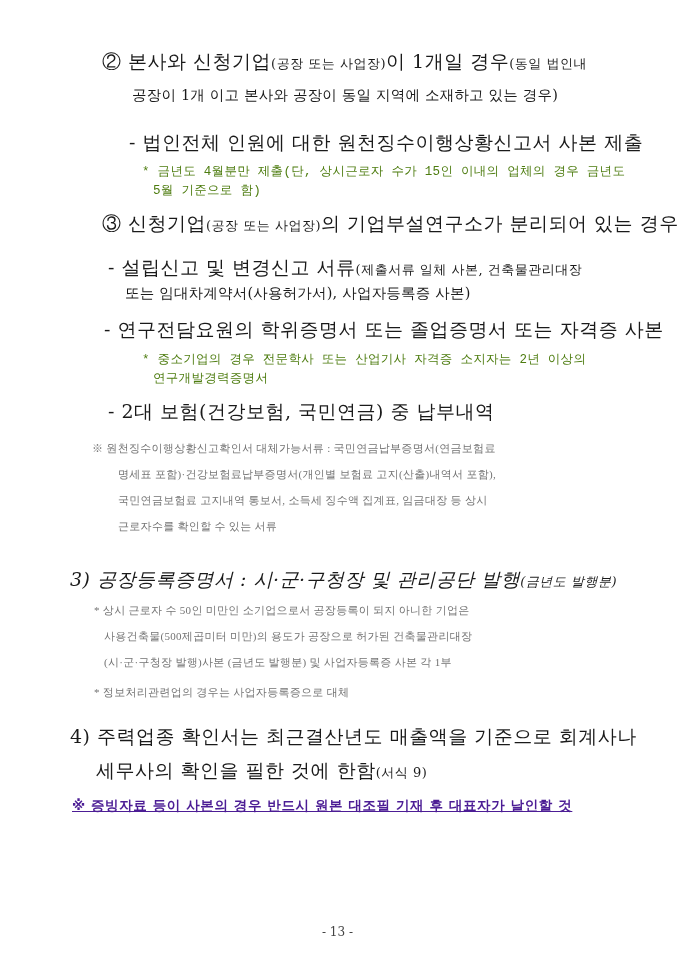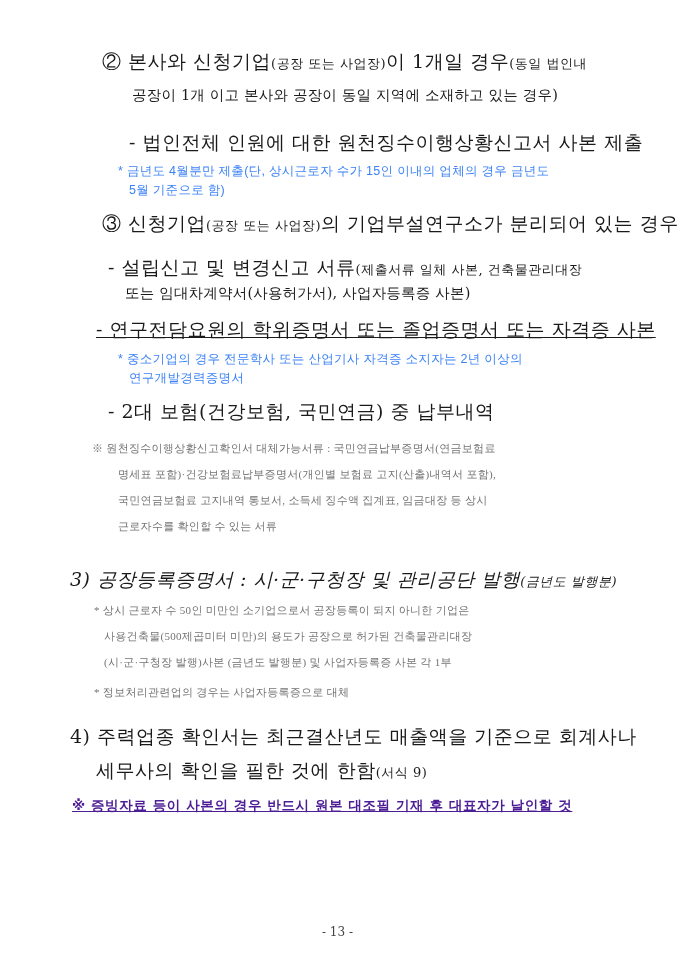--- a/index.html
+++ b/index.html
@@ -5,21 +5,21 @@
     html, body { margin: 0; padding: 0; background: #ffffff; }
     body {
       width: 680px; height: 962px; position: relative; overflow: hidden;
       font-family: "DejaVu Serif", "Liberation Serif", serif;
       color: #1a1a1a;
     }
     .page { position: absolute; left: 0; top: 0; width: 680px; height: 930px; }
     .ln { position: absolute; white-space: nowrap; }
     .big { font-size: 19px; letter-spacing: 0.5px; }
     .mid { font-size: 14.5px; letter-spacing: 0.2px; }
-    .sm { font-family: Liberation Sans, sans-serif; font-size: 12.5px; color: #3b82f6; letter-spacing: 0.3px; }
+    .sm { font-family: Liberation Mono, monospace; font-size: 12.5px; color: #4d7c0f; letter-spacing: 0.3px; margin-left: 24px; }
     .sm2 { font-family: Liberation Serif, serif; font-size: 11px; color: #737373; letter-spacing: 0.3px; }
     .paren { font-size: 13px; }
     .final {
       font-family: "DejaVu Sans", "Liberation Sans", sans-serif;
       font-size: 13.5px; font-weight: bold; text-decoration: underline;
       letter-spacing: 0.6px; color: #4c1d95;
     }
     .pageno { font-family: "DejaVu Serif", serif; font-size: 12px; color: #444; }
   </style>
 </head>
@@ -38,21 +38,21 @@
 
   <div class="ln big" style="left:102px; top:211px;">
     <span>③ 신청기업</span><span class="paren">(공장 또는 사업장)</span><span>의 기업부설연구소가 분리되어 있는 경우</span>
   </div>
 
   <div class="ln mid" style="left:125px; top:284px;">또는 임대차계약서(사용허가서), 사업자등록증 사본)</div>
   <div class="ln big" style="left:108px; top:255px;">
     <span>- 설립신고 및 변경신고 서류</span><span class="paren">(제출서류 일체 사본, 건축물관리대장</span>
   </div>
 
-  <div class="ln big" style="left:96px; top:317px;text-decoration:underline;">- 연구전담요원의 학위증명서 또는 졸업증명서 또는 자격증 사본</div>
+  <div class="ln big" style="left:104px; top:317px;">- 연구전담요원의 학위증명서 또는 졸업증명서 또는 자격증 사본</div>
   <div class="ln sm" style="left:118px; top:351px;">* 중소기업의 경우 전문학사 또는 산업기사 자격증 소지자는 2년 이상의</div>
   <div class="ln sm" style="left:129px; top:370px;text-align:right;">연구개발경력증명서</div>
 
   <div class="ln big" style="left:108px; top:399px;">- 2대 보험(건강보험, 국민연금) 중 납부내역</div>
 
   <div class="ln sm2" style="left:92px; top:441px;">※ 원천징수이행상황신고확인서 대체가능서류 : 국민연금납부증명서(연금보험료</div>
   <div class="ln sm2" style="left:118px; top:467px;">명세표 포함)·건강보험료납부증명서(개인별 보험료 고지(산출)내역서 포함),</div>
   <div class="ln sm2" style="left:118px; top:493px;">국민연금보험료 고지내역 통보서, 소득세 징수액 집계표, 임금대장 등 상시</div>
   <div class="ln sm2" style="left:118px; top:519px;">근로자수를 확인할 수 있는 서류</div>
 

